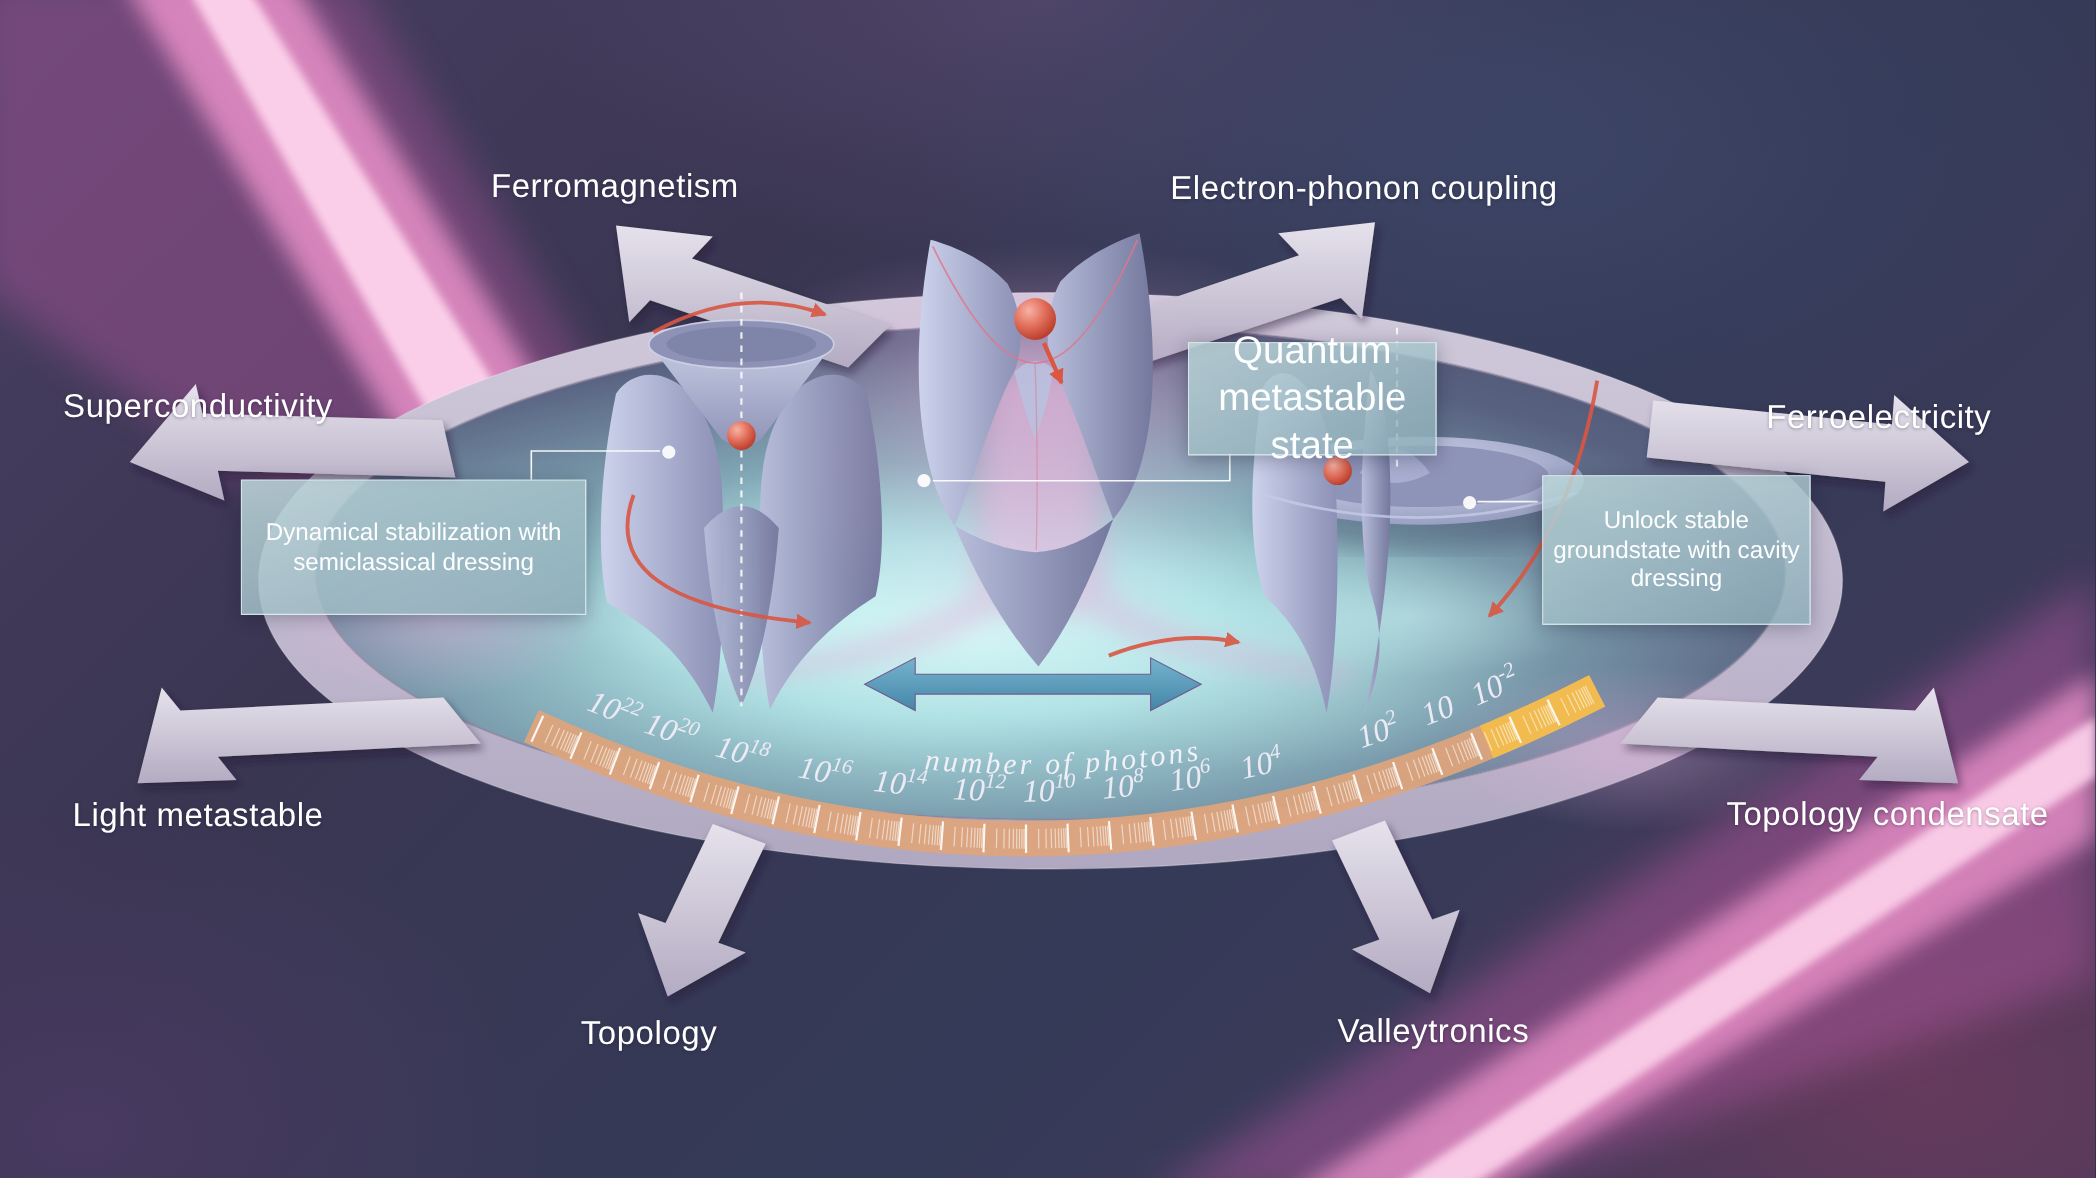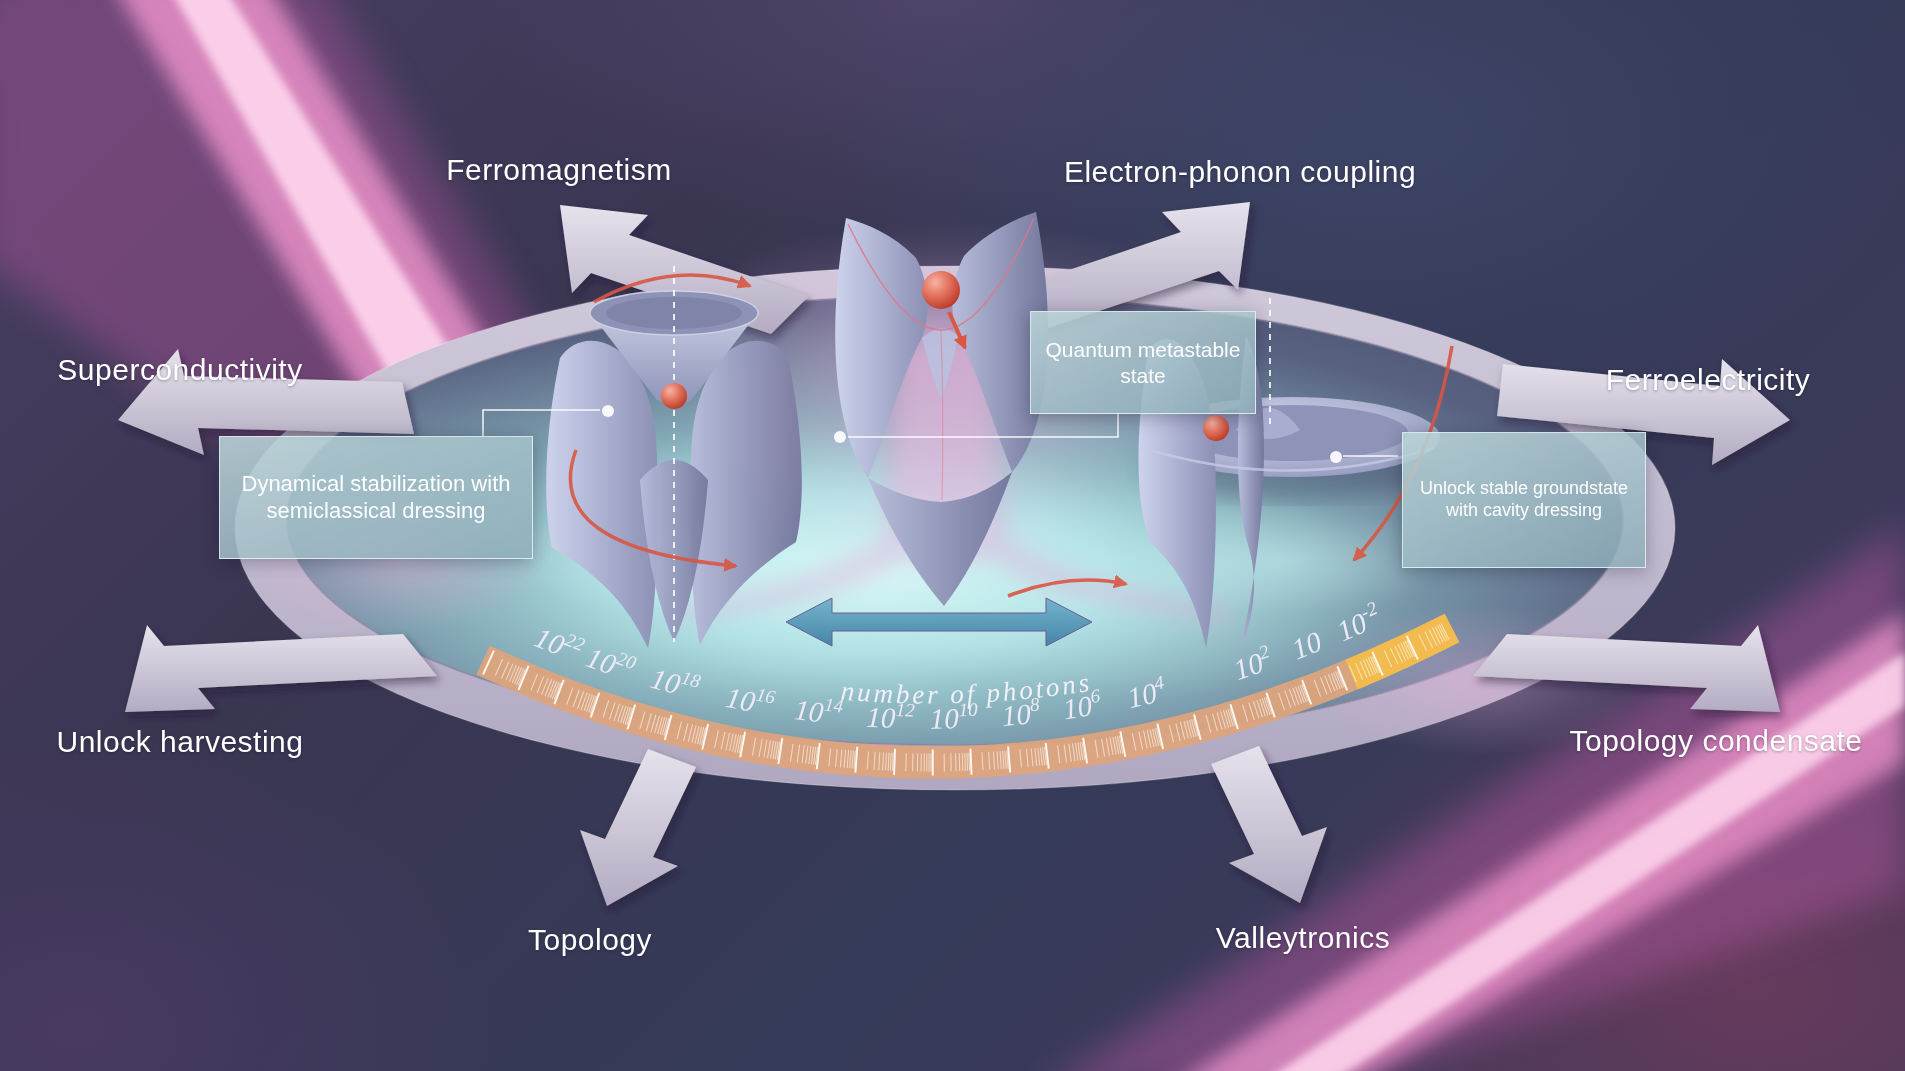--- a/index.html
+++ b/index.html
@@ -452,28 +452,28 @@
     <circle cx="840" cy="437" r="6" fill="#ffffff" stroke="none"></circle>
     <path d="M1398,456 L1343,456"></path>
     <circle cx="1336" cy="457" r="6" fill="#ffffff" stroke="none"></circle>
   </g>
 </svg>
 
 <div class="lbl" style="left:559px;top:170px">Ferromagnetism</div>
 <div class="lbl" style="left:1240px;top:172px">Electron-phonon coupling</div>
 <div class="lbl" style="left:180px;top:370px">Superconductivity</div>
 <div class="lbl" style="left:1708px;top:380px">Ferroelectricity</div>
-<div class="lbl" style="left:180px;top:742px">Unlock harvesting</div>
+<div class="lbl" style="left:180px;top:742px">Light metastable</div>
 <div class="lbl" style="left:1716px;top:741px">Topology condensate</div>
 <div class="lbl" style="left:590px;top:940px">Topology</div>
 <div class="lbl" style="left:1303px;top:938px">Valleytronics</div>
 
 <div class="callout" style="left:219px;top:436px;width:312px;height:121px">
   <span>Dynamical stabilization with semiclassical dressing</span>
 </div>
-<div class="callout" style="left:1030px;top:311px;width:224px;height:101px;font-size:21px">
+<div class="callout" style="left:1080px;top:311px;width:224px;height:101px;font-size:35px">
   <span>Quantum metastable state</span>
 </div>
-<div class="callout" style="left:1402px;top:432px;width:242px;height:134px;font-size:18px">
+<div class="callout" style="left:1402px;top:432px;width:242px;height:134px;font-size:22px">
   <span>Unlock stable groundstate with cavity dressing</span>
 </div>
 
 </div>
 
 </body></html>

